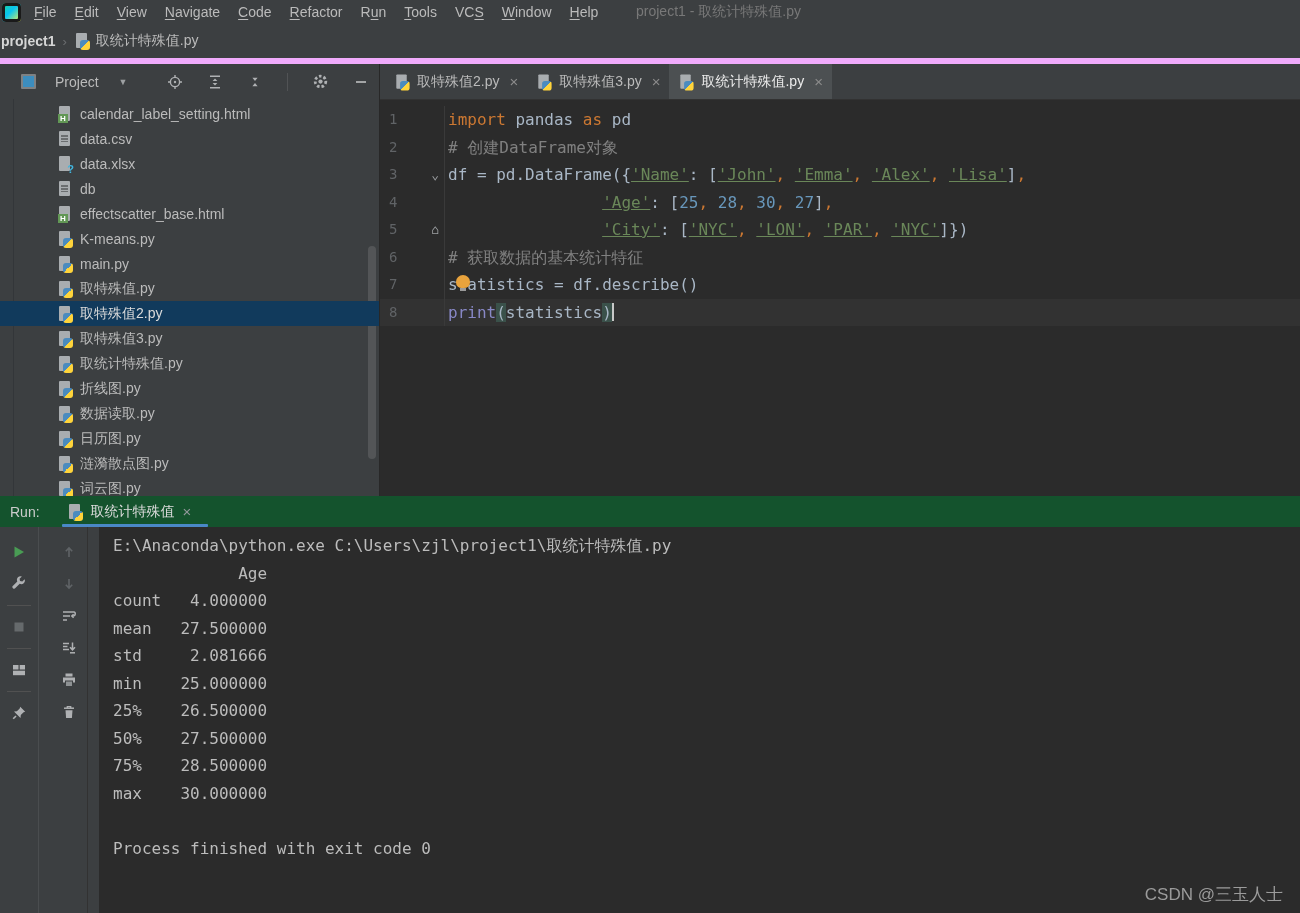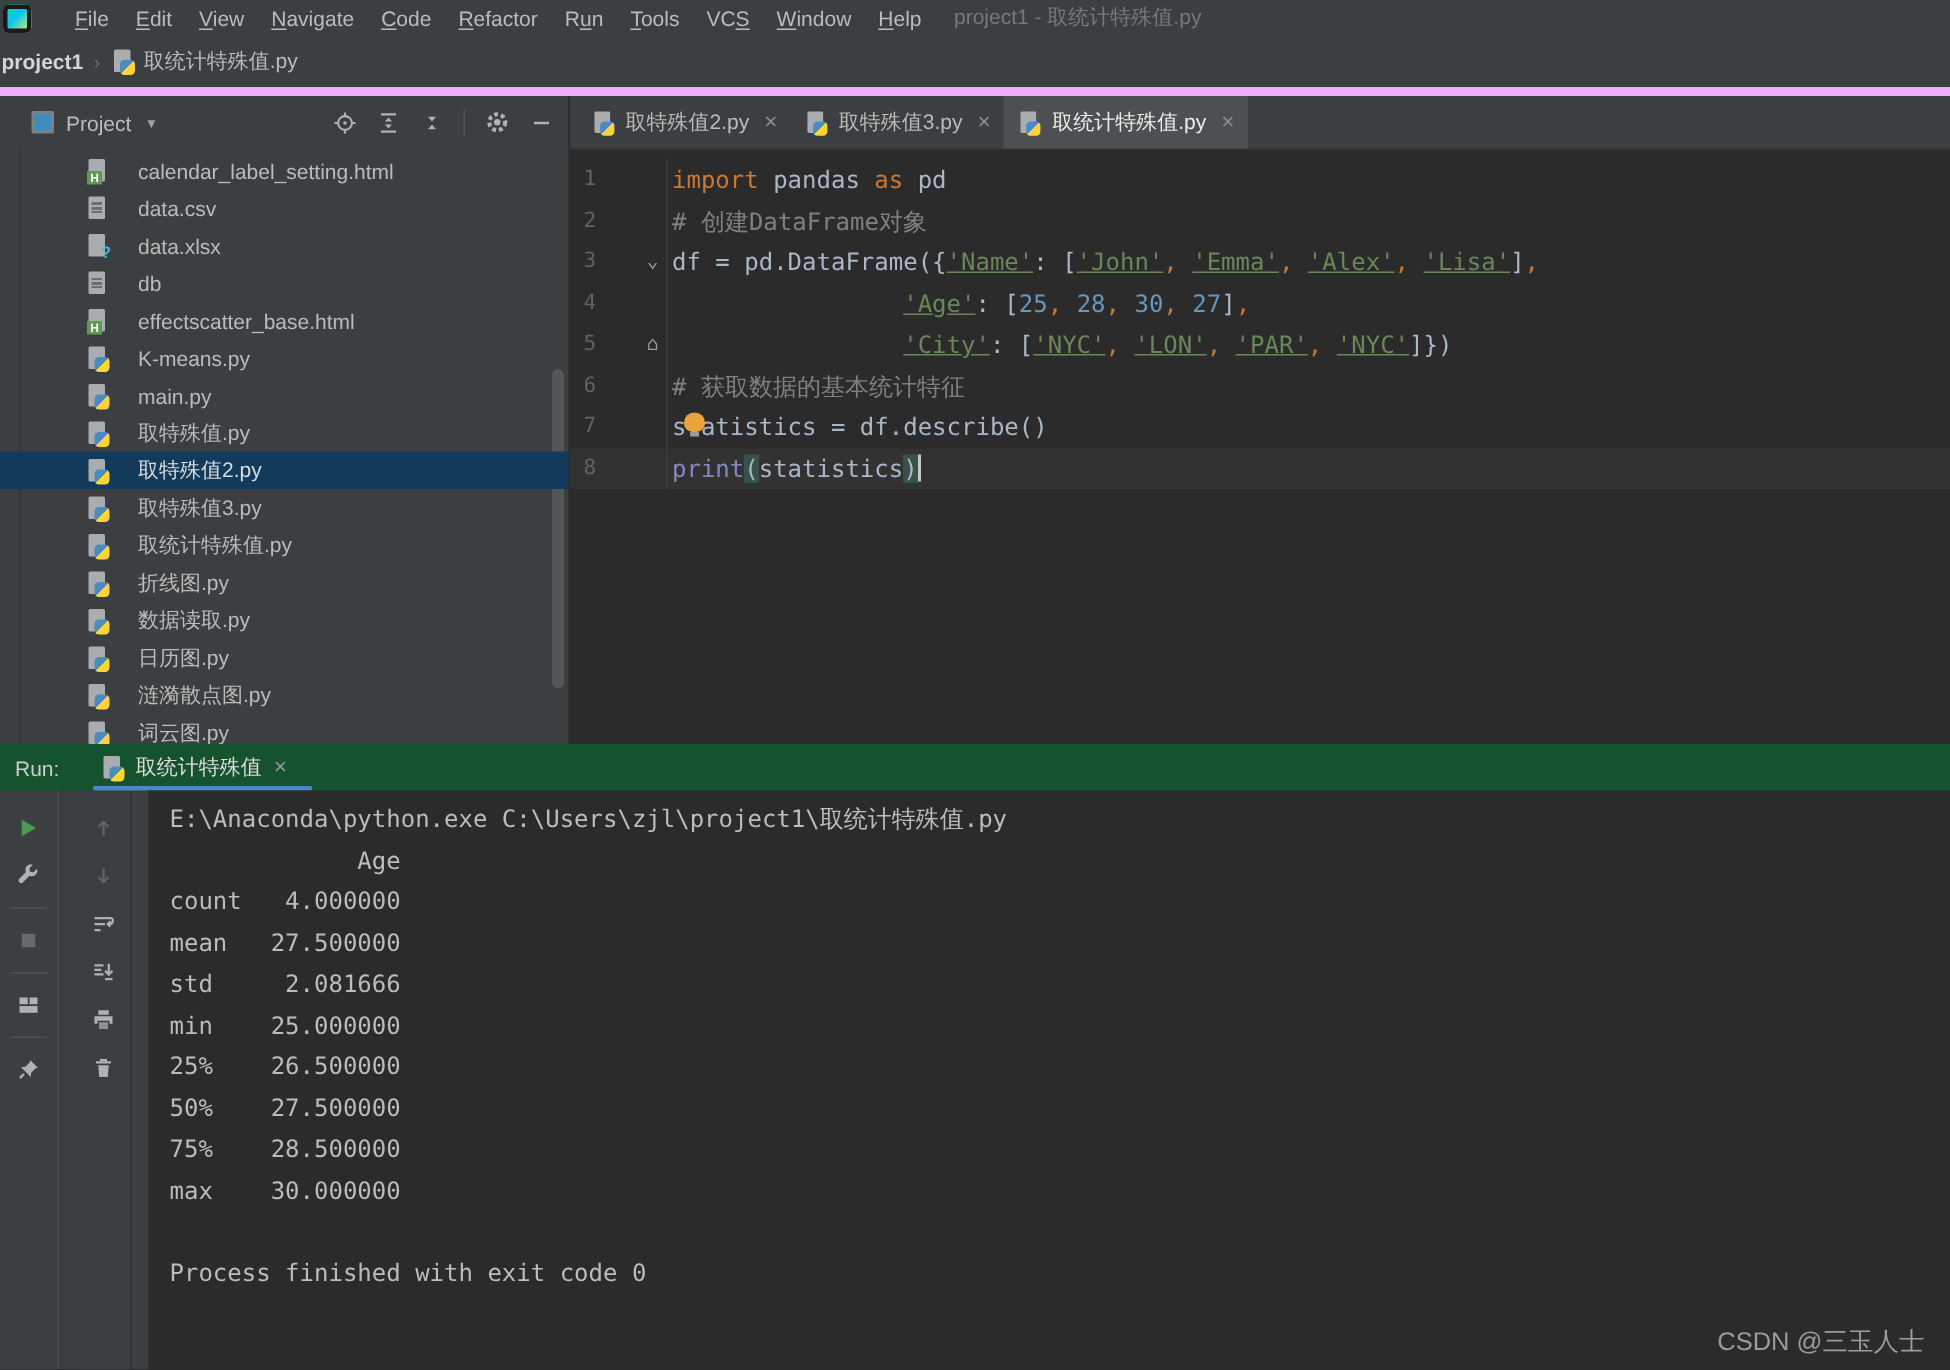--- a/index.html
+++ b/index.html
@@ -1,43 +1,43 @@
 <!DOCTYPE html>
 <html><head>
 <meta charset="utf-8">
 <style>
   html,body{margin:0;padding:0;background:#1e1e1e;}
   .window{position:relative;width:1300px;height:913px;background:#3C3F41;overflow:hidden;
     font-family:"Liberation Sans",sans-serif;color:#BBBBBB;display:flex;flex-direction:column;}
   
-  .menubar{height:24px;flex:none;display:flex;align-items:center;padding-left:1px;font-size:14px;position:relative;gap:16px;}
+  .menubar{height:24px;flex:none;display:flex;align-items:center;padding-left:1px;font-size:14px;position:relative;}
   .logo{width:19px;height:19px;border-radius:4px;margin:0 4px 0 1px;flex:none;
     background:linear-gradient(135deg,#21D789 0%,#07C3F2 45%,#FCF84A 100%);
     box-shadow:inset 0 0 0 3px #1a1a1a;}
   .menu-item{padding:0 9px;line-height:24px;cursor:default;}
   .menu-item u{text-underline-offset:2px;}
   .win-title{position:absolute;left:636px;color:#787878;}
   
   .crumbbar{height:34px;flex:none;display:flex;align-items:center;font-size:14px;border-bottom:6px solid #f0abfc;padding-left:1px;}
   .crumb-project{font-weight:bold;color:#D5D5D5;}
   .crumb-sep{color:#6A6D6F;margin:0 7px;font-size:13px;}
   .crumb-file{color:#BBBBBB;margin-left:6px;}
   
   .main{height:432px;flex:none;display:flex;min-height:0;}
   .project{width:379px;flex:none;border-right:1px solid #282828;display:flex;flex-direction:column;position:relative;}
-  .proj-header{height:35px;flex:none;display:flex;align-items:center;padding:0 10px 0 21px;font-size:14px;}
+  .proj-header{height:35px;flex:none;display:flex;align-items:center;padding:0 10px 0 21px;font-size:14px;gap:11px;}
   .proj-win-icon{width:11px;height:11px;background:#3C8DBE;border:2px solid #7E8183;border-radius:1px;margin-right:8px;flex:none;}
   .proj-title{color:#BBBBBB;}
   .dd-arrow{font-size:9px;color:#9DA0A2;margin-left:9px;}
   .proj-spacer{flex:1;}
   .hicon{margin-left:13px;display:flex;align-items:center;cursor:default;}
   .hsep{width:1px;height:18px;background:#515355;margin-left:13px;}
   .tree{flex:1;position:relative;overflow:hidden;font-size:14px;padding-top:2px;}
   .stripe-line{position:absolute;left:13px;top:0;bottom:0;width:1px;background:#333639;}
-  .tree-row{height:25px;display:flex;align-items:center;padding-left:57px;gap:19px;position:relative;white-space:nowrap;}
+  .tree-row{height:25px;display:flex;align-items:center;padding-left:57px;gap:7px;position:relative;white-space:nowrap;}
   .tree-row.selected{background:#113A5C;color:#DBDBDB;}
   .vscroll{position:absolute;right:3px;top:147px;height:213px;width:8px;background:#5B5D5F;border-radius:4px;opacity:.75;}
   
   .fi{width:16px;height:16px;position:relative;flex:none;}
   .fi::before{content:'';position:absolute;left:2px;top:0;width:11px;height:15px;background:#A9ADB0;border-radius:1px;}
   .fi-text::after{content:'';position:absolute;left:4px;top:3px;width:7px;height:8px;
     background:repeating-linear-gradient(#A9ADB0 0 1px,#6B6E70 1px 3px);}
   .fi-html::after{content:'H';position:absolute;left:1px;bottom:-1px;width:10px;height:9px;background:#629755;
     color:#fff;font-size:8px;line-height:9px;text-align:center;font-weight:bold;}
   .fi-unknown::after{content:'?';position:absolute;right:-1px;bottom:-3px;color:#40B6E0;font-weight:bold;font-size:11px;}

